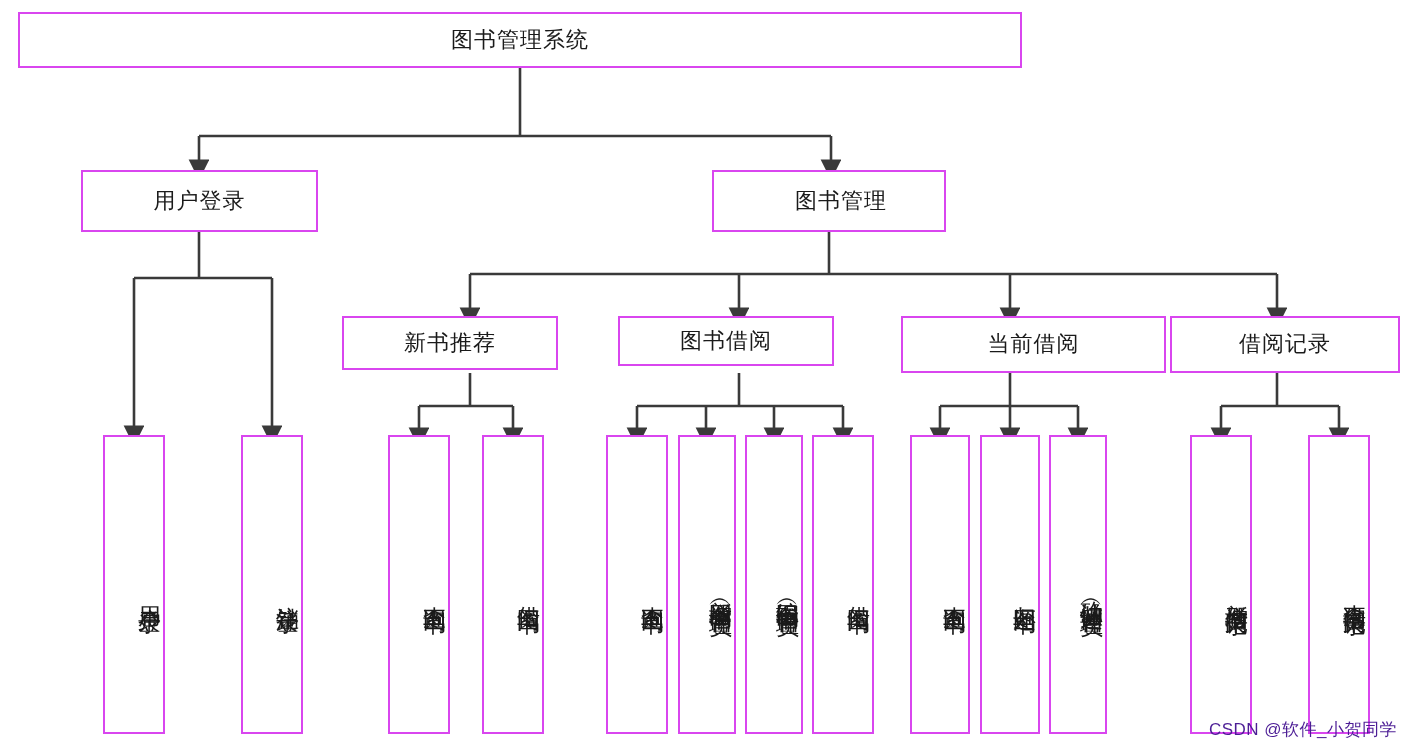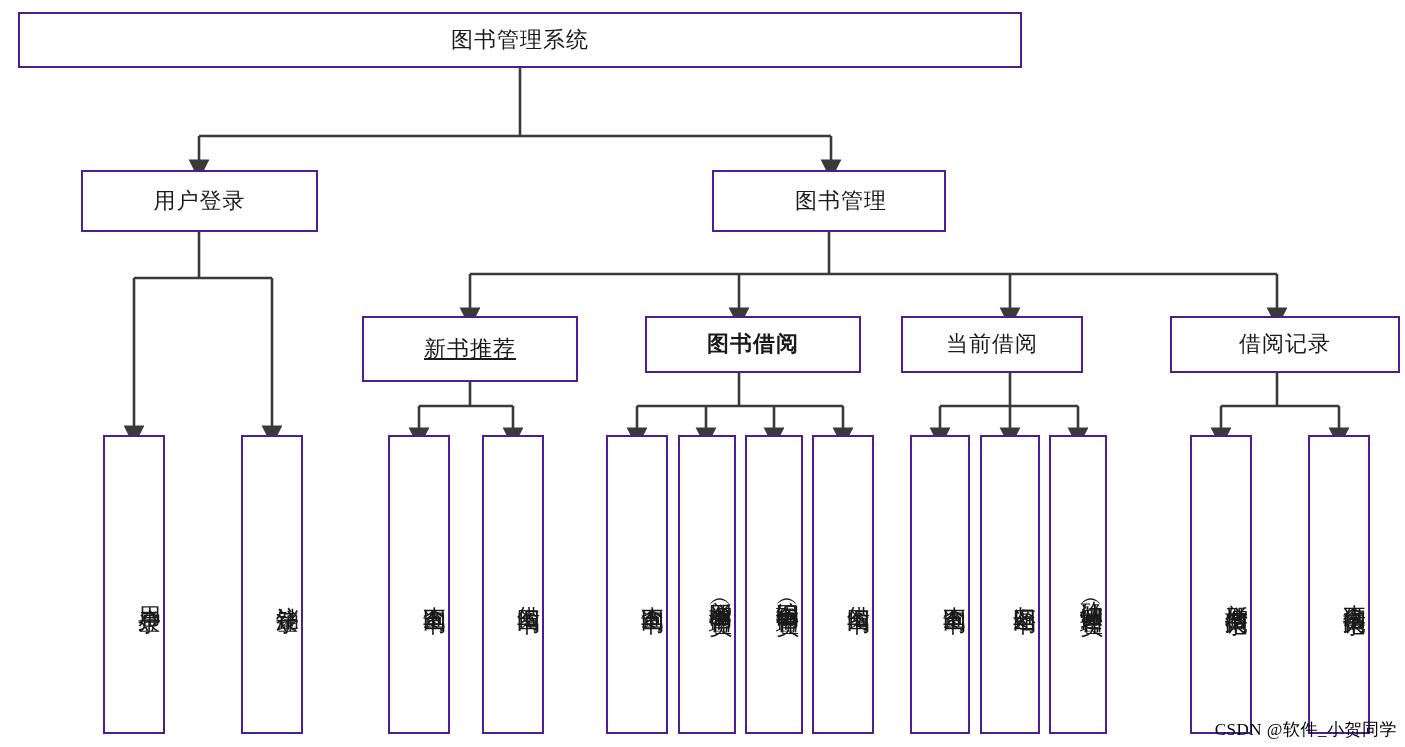--- a/index.html
+++ b/index.html
@@ -22,21 +22,21 @@
     position: absolute;
     left: 0;
     top: 0;
     width: 1405px;
     height: 747px;
     pointer-events: none;
   }
   .node {
     position: absolute;
     box-sizing: border-box;
-    border: 2px solid #4c1d95;
+    border: 2px solid #d946ef;
     background: #ffffff;
     display: flex;
     align-items: center;
     justify-content: center;
     color: #1a1a1a;
     z-index: 2;
   }
   .node.h {
     font-size: 22px;
     letter-spacing: 1px;
@@ -55,25 +55,25 @@
     padding-top: 14px;
     font-size: 23px;
     line-height: 1.18;
     letter-spacing: 2px;
   }
   .watermark {
     position: absolute;
     right: 8px;
     bottom: 6px;
     font-size: 17px;
-    color: #000000;
+    color: #4c1d95;
     letter-spacing: 0.5px;
     white-space: nowrap;
     z-index: 3;
-    font-family: Liberation Serif, serif;
+    font-family: Liberation Sans, sans-serif;
   }
 </style>
 </head>
 <body>
 
 <div id="canvas">
 
   <svg id="edges" viewBox="0 0 1405 747" width="1405" height="747" xmlns="http://www.w3.org/2000/svg">
     <defs>
       <marker id="arrow" markerWidth="10" markerHeight="10" refX="1" refY="4" orient="auto" markerUnits="strokeWidth">
@@ -122,23 +122,23 @@
       <path d="M1221,406 L1221,430" marker-end="url(#arrow)"></path>
       <path d="M1339,406 L1339,430" marker-end="url(#arrow)"></path>
     </g>
   </svg>
 
   <div class="node h root" style="left:18px; top:12px; width:1004px; height:56px;">图书管理系统</div>
 
   <div class="node h" style="left:81px; top:170px; width:237px; height:62px;">用户登录</div>
   <div class="node h" style="left:712px; top:170px; width:234px; height:62px;padding-left:24px;">图书管理</div>
 
-  <div class="node h" style="left:362px; top:316px; width:216px; height:66px;text-decoration:underline;">新书推荐</div>
-  <div class="node h" style="left:645px; top:316px; width:216px; height:57px;font-weight:bold;">图书借阅</div>
-  <div class="node h" style="left:901px; top:316px; width:182px; height:57px;">当前借阅</div>
+  <div class="node h" style="left:342px; top:316px; width:216px; height:54px;">新书推荐</div>
+  <div class="node h" style="left:618px; top:316px; width:216px; height:50px;">图书借阅</div>
+  <div class="node h" style="left:901px; top:316px; width:265px; height:57px;">当前借阅</div>
   <div class="node h" style="left:1170px; top:316px; width:230px; height:57px;">借阅记录</div>
 
   <div class="node v" style="left:103px; top:435px; width:62px; height:299px;">用户登录</div>
   <div class="node v" style="left:241px; top:435px; width:62px; height:299px;">注销登录</div>
 
   <div class="node v" style="left:388px; top:435px; width:62px; height:299px;">查询图书</div>
   <div class="node v" style="left:482px; top:435px; width:62px; height:299px;">借阅图书</div>
 
   <div class="node v" style="left:606px; top:435px; width:62px; height:299px;">查询图书</div>
   <div class="node v" style="left:678px; top:435px; width:58px; height:299px;">新增图书（管理员）</div>

